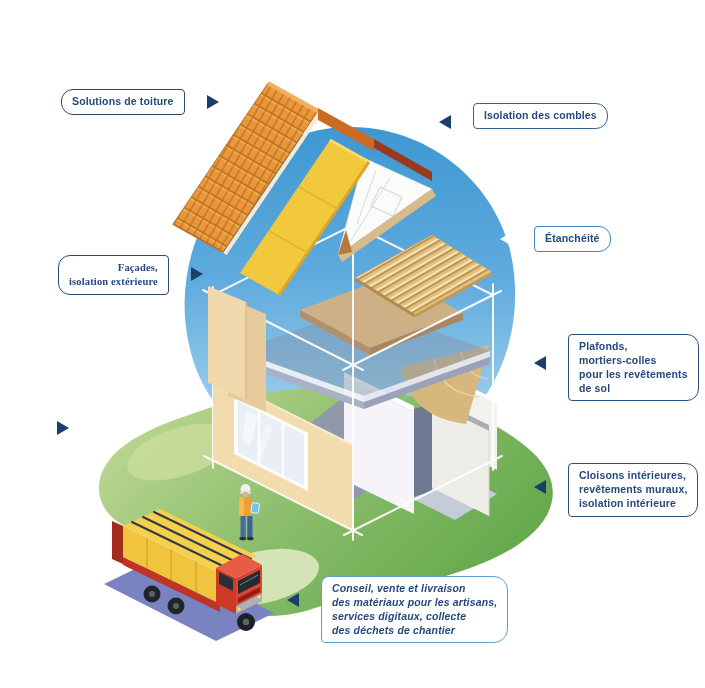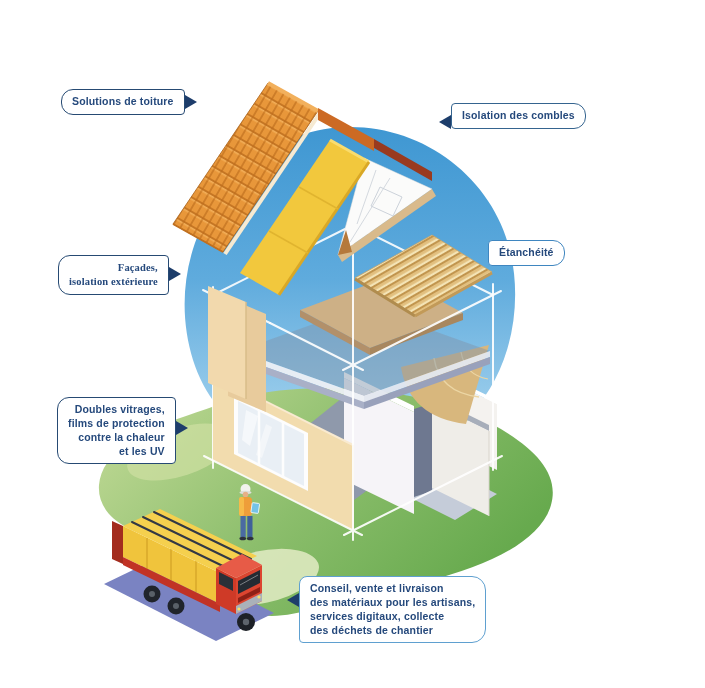--- a/index.html
+++ b/index.html
@@ -1,21 +1,21 @@
 <!DOCTYPE html>
 <html><head>
 <meta charset="utf-8">
 <style>
   html,body{margin:0;padding:0;background:#ffffff;}
   .stage{
     position:relative;width:705px;height:688px;background:#ffffff;overflow:hidden;
     font-family:"Liberation Sans", sans-serif;
   }
   .scene{position:absolute;left:0;top:0;}
-  .lbl{position:absolute;display:flex;gap:0;padding-left:21px;}
+  .lbl{position:absolute;display:flex;gap:22px;padding-left:21px;}
   .lbl .box{
     background:#ffffff;border:1.6px solid #264a73;color:#25497c;
     font-size:10.5px;font-weight:700;line-height:1.32;letter-spacing:.15px;
     padding:5px 10px;white-space:pre-line;
   }
   .lbl .box.r{text-align:right;}
   .rad-left{border-radius:12px 4px 4px 12px;}
   .rad-right{border-radius:4px 12px 12px 4px;}
   .rad-big{border-radius:8px 14px 14px 4px;}
   .arr{width:0;height:0;border-top:7px solid transparent;border-bottom:7px solid transparent;flex:0 0 auto;}
@@ -208,42 +208,51 @@
   <div class="lbl" style="left:40px;top:89px;align-items:center;">
     <div class="box rad-left" style="border-color: rgb(38, 74, 115);">Solutions de toiture</div>
     <span class="arr right"></span>
   </div>
 
   <div class="lbl" style="left:418px;top:103px;align-items:flex-end;">
     <span class="arr left"></span>
     <div class="box rad-right" style="border-color: rgb(53, 100, 143);">Isolation des combles</div>
   </div>
 
-  <div class="lbl" style="left:467px;top:226px;align-items:center;flex-direction:column;">
+  <div class="lbl" style="left:479px;top:226px;align-items:center;">
     <span class="arr white"></span>
     <div class="box rad-right" style="border-color: rgb(63, 134, 192);">Étanchéité</div>
   </div>
 
   <div class="lbl" style="left:37px;top:255px;font-family:Liberation Serif, serif;">
     <div class="box r rad-left" style="border-color: rgb(38, 74, 115);">Façades,
 isolation extérieure</div>
     <span class="arr right" style="margin-top:12px;"></span>
   </div>
 
+  <div class="lbl" style="left:513px;top:334px;">
+    <span class="arr left" style="margin-top:22px;"></span>
+    <div class="box rad-right" style="border-color: rgb(42, 80, 128);">Plafonds,
+mortiers-colles
+pour les revêtements
+de sol</div>
+  </div>
 
   <div class="lbl" style="left:36px;top:397px;">
-    <div class="box r rad-left" style="border-color: rgb(38, 74, 115);">Doubles vitrages,
-films de protection
-contre la chaleur
-et les UV</div>
     <span class="arr right" style="margin-top:24px;"></span>
   </div>
 
-
-  <div class="lbl" style="left:266px;top:576px;">
+  <div class="lbl" style="left:513px;top:463px;">
+    <span class="arr left" style="margin-top:17px;"></span>
+    <div class="box rad-right" style="border-color: rgb(42, 80, 128);">Cloisons intérieures,
+revêtements muraux,
+isolation intérieure</div>
+  </div>
+
+  <div class="lbl" style="left:266px;top:576px;font-style:italic;">
     <span class="arr left" style="margin-top:17px;"></span>
     <div class="box rad-big" style="border-color: rgb(95, 160, 208);">Conseil, vente et livraison
 des matériaux pour les artisans,
 services digitaux, collecte
 des déchets de chantier</div>
   </div>
 
 </div>
 
 </body></html>

